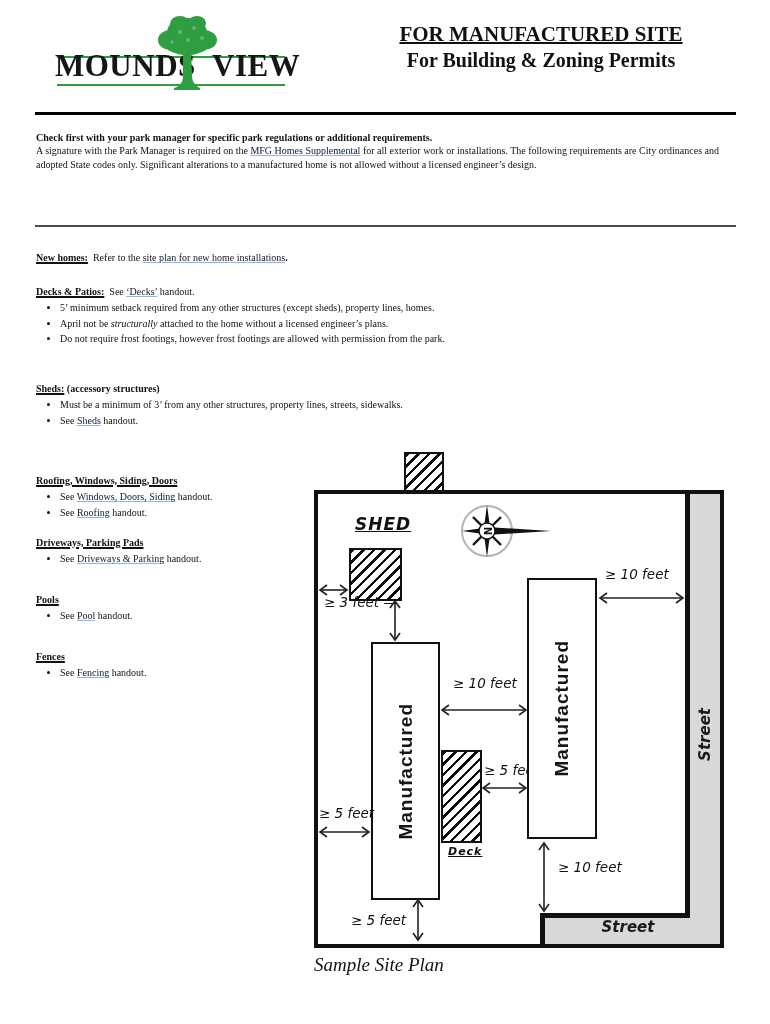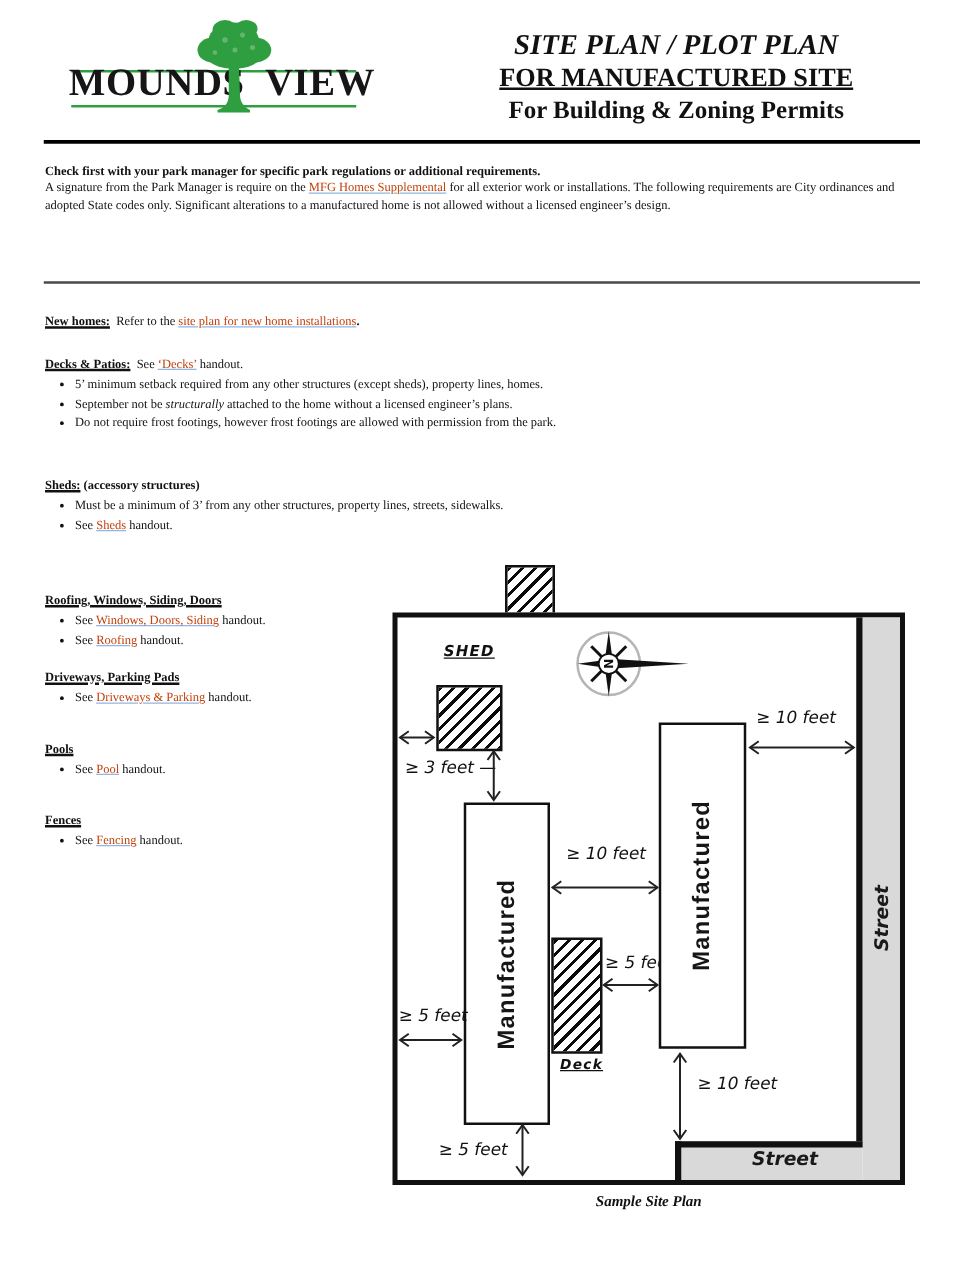--- a/index.html
+++ b/index.html
@@ -21,21 +21,21 @@
   .t3 { font-size:20px; font-weight:bold; }
 
   .rule-thick { background:#000; height:3px; }
   .rule-thin  { background:#4a4a4a; height:2px; }
 
   
   .body-text { font-size:10px; line-height:1.33; }
   .b { font-weight:bold; }
   .i { font-style:italic; }
   .h-ul { font-weight:bold; text-decoration:underline; text-decoration-thickness:1.5px; }
-  a.lnk { color:#c2410c; text-decoration:underline; text-decoration-color:#8fb6e4; cursor:pointer; }
+  a.lnk { color:#0f172a; text-decoration:underline; text-decoration-color:#8fb6e4; cursor:pointer; }
   ul.blt { list-style:disc; margin:3px 0 0 24px; }
   ul.blt li { margin:2px 0; }
 
   
   .hatch { background:repeating-linear-gradient(135deg,#0a0a0a 0,#0a0a0a 2.5px,#ffffff 2.5px,#ffffff 7.5px);
            border:2px solid #111; }
   .legend-box { border:2px solid #222; background:#fff; display:flex; align-items:center;
                 padding:0 14px; font-size:15.5px; height:32px; }
 
   
@@ -44,21 +44,21 @@
   .blackbar { background:#111; }
   .home { background:#fff; border:2.5px solid #111; display:flex; align-items:center; justify-content:center; }
   .home-label { font-family:"Liberation Sans", sans-serif; font-weight:bold; font-size:19px;
                 letter-spacing:1px; writing-mode:vertical-rl; transform:rotate(180deg); color:#161616; }
   .hand { font-family:"DejaVu Sans", sans-serif; font-style:italic; font-size:13.5px;
           color:#111; white-space:nowrap; }
   .hand-ul { text-decoration:underline; font-weight:bold; letter-spacing:1px; }
   .street-label { font-family:"DejaVu Sans", sans-serif; font-style:italic; font-weight:bold;
                   font-size:15px; color:#1a1a1a; }
   .street-label.vert { writing-mode:vertical-rl; transform:rotate(180deg); }
-  .caption { font-style:italic; font-size:12px; text-align:center;font-weight:bold; }
+  .caption { font-style:italic; font-size:19px; text-align:left; }
   svg { display:block; }
 </style>
 </head>
 <body>
 
 <div class="page">
 
   <div class="abs green-line" style="left:57px; top:56px; width:228px;"></div>
   <div class="abs green-line" style="left:57px; top:84px; width:228px;"></div>
   <span class="abs logo-word" style="left:55px; top:48px;">MOUNDS</span>
@@ -78,43 +78,42 @@
         <circle cx="30" cy="22" r="2.2"></circle>
           <circle cx="44" cy="18" r="2"></circle>
           <circle cx="52" cy="28" r="2"></circle>
         <circle cx="22" cy="32" r="1.8"></circle>
           <circle cx="38" cy="30" r="2"></circle>
       </g>
     </svg>
   </div>
 
   <div class="abs title-block" style="left:345px; top:22px; width:392px;">
-    <div class="t1">SITE PLAN / PLOT PLAN</div>
     <div class="t2">FOR MANUFACTURED SITE</div>
     <div class="t3">For Building &amp; Zoning Permits</div>
   </div>
 
   <div class="abs rule-thick" style="left:35px; top:112px; width:701px;"></div>
 
   <div class="abs body-text" style="left:36px; top:131px; width:702px;">
     <span class="b">Check first with your park manager for specific park regulations or additional requirements.</span><br>
-    <span>A signature from the Park Manager is require on the </span><a class="lnk">MFG Homes Supplemental</a><span> for all exterior work or installations. The following requirements are City ordinances and adopted State codes only. Significant alterations to a manufactured home is not allowed without a licensed engineer’s design.</span>
+    <span>A signature with the Park Manager is required on the </span><a class="lnk">MFG Homes Supplemental</a><span> for all exterior work or installations. The following requirements are City ordinances and adopted State codes only. Significant alterations to a manufactured home is not allowed without a licensed engineer’s design.</span>
   </div>
 
   <div class="abs rule-thin" style="left:35px; top:225px; width:701px;"></div>
 
   <div class="abs body-text" style="left:36px; top:251px; width:700px;">
     <span class="h-ul">New homes:</span><span>&nbsp; Refer to the </span><a class="lnk">site plan for new home installations</a><span class="b">.</span>
   </div>
 
   <div class="abs body-text" style="left:36px; top:285px; width:700px;">
     <span class="h-ul">Decks &amp; Patios:</span><span>&nbsp; See </span><a class="lnk">‘Decks’</a><span> handout.</span>
     <ul class="blt">
       <li><span>5’ minimum setback required from any other structures (except sheds), property lines, homes.</span></li>
-      <li><span>September not be </span><span class="i">structurally</span><span> attached to the home without a licensed engineer’s plans.</span></li>
+      <li><span>April not be </span><span class="i">structurally</span><span> attached to the home without a licensed engineer’s plans.</span></li>
       <li><span>Do not require frost footings, however frost footings are allowed with permission from the park.</span></li>
     </ul>
   </div>
 
   <div class="abs body-text" style="left:36px; top:382px; width:640px;">
     <span class="h-ul">Sheds:</span><span class="b"> (accessory structures)</span>
     <ul class="blt">
       <li><span>Must be a minimum of 3’ from any other structures, property lines, streets, sidewalks.</span></li>
       <li><span>See </span><a class="lnk">Sheds</a><span> handout.</span></li>
     </ul>
@@ -177,31 +176,31 @@
           <polygon points="29,3 25.5,29 32.5,29"></polygon>
           <polygon points="29,55 25.5,29 32.5,29"></polygon>
           <polygon points="4,29 29,25.5 29,32.5"></polygon>
           <polygon points="29,25 93,29 29,33"></polygon>
         </g>
         <circle cx="29" cy="29" r="8" fill="#fff" stroke="#111" stroke-width="1.4"></circle>
         <text x="29" y="32.5" transform="rotate(90 29 29)" font-size="10" font-weight="bold" font-family="DejaVu Sans, sans-serif" text-anchor="middle" fill="#111">N</text>
       </svg>
     </div>
 
-    <span class="abs hand hand-ul" style="left:37px; top:20px; font-size:12px;">SHED</span>
+    <span class="abs hand hand-ul" style="left:37px; top:20px; font-size:17px;">SHED</span>
     <div class="abs hatch" style="left:31px; top:54px; width:53px; height:53px;"></div>
 
     <div class="abs" style="left:0; top:88px;">
       <svg width="31" height="16" viewBox="0 0 31 16" fill="none" stroke="#222" stroke-width="1.6">
         <line x1="2" y1="8" x2="29" y2="8"></line>
           <polyline points="9,3 2,8 9,13"></polyline>
           <polyline points="22,3 29,8 22,13"></polyline>
       </svg>
     </div>
-    <span class="abs hand" style="left:6px; top:112px;">≥ 3 feet —</span>
+    <span class="abs hand" style="left:6px; top:100px;">≥ 3 feet —</span>
 
     <div class="abs" style="left:69px; top:105px;">
       <svg width="16" height="43" viewBox="0 0 16 43" fill="none" stroke="#222" stroke-width="1.6">
         <line x1="8" y1="2" x2="8" y2="41"></line>
           <polyline points="3,9 8,2 13,9"></polyline>
           <polyline points="3,34 8,41 13,34"></polyline>
       </svg>
     </div>
 
     <div class="abs home" style="left:53px; top:148px; width:69px; height:258px;">

